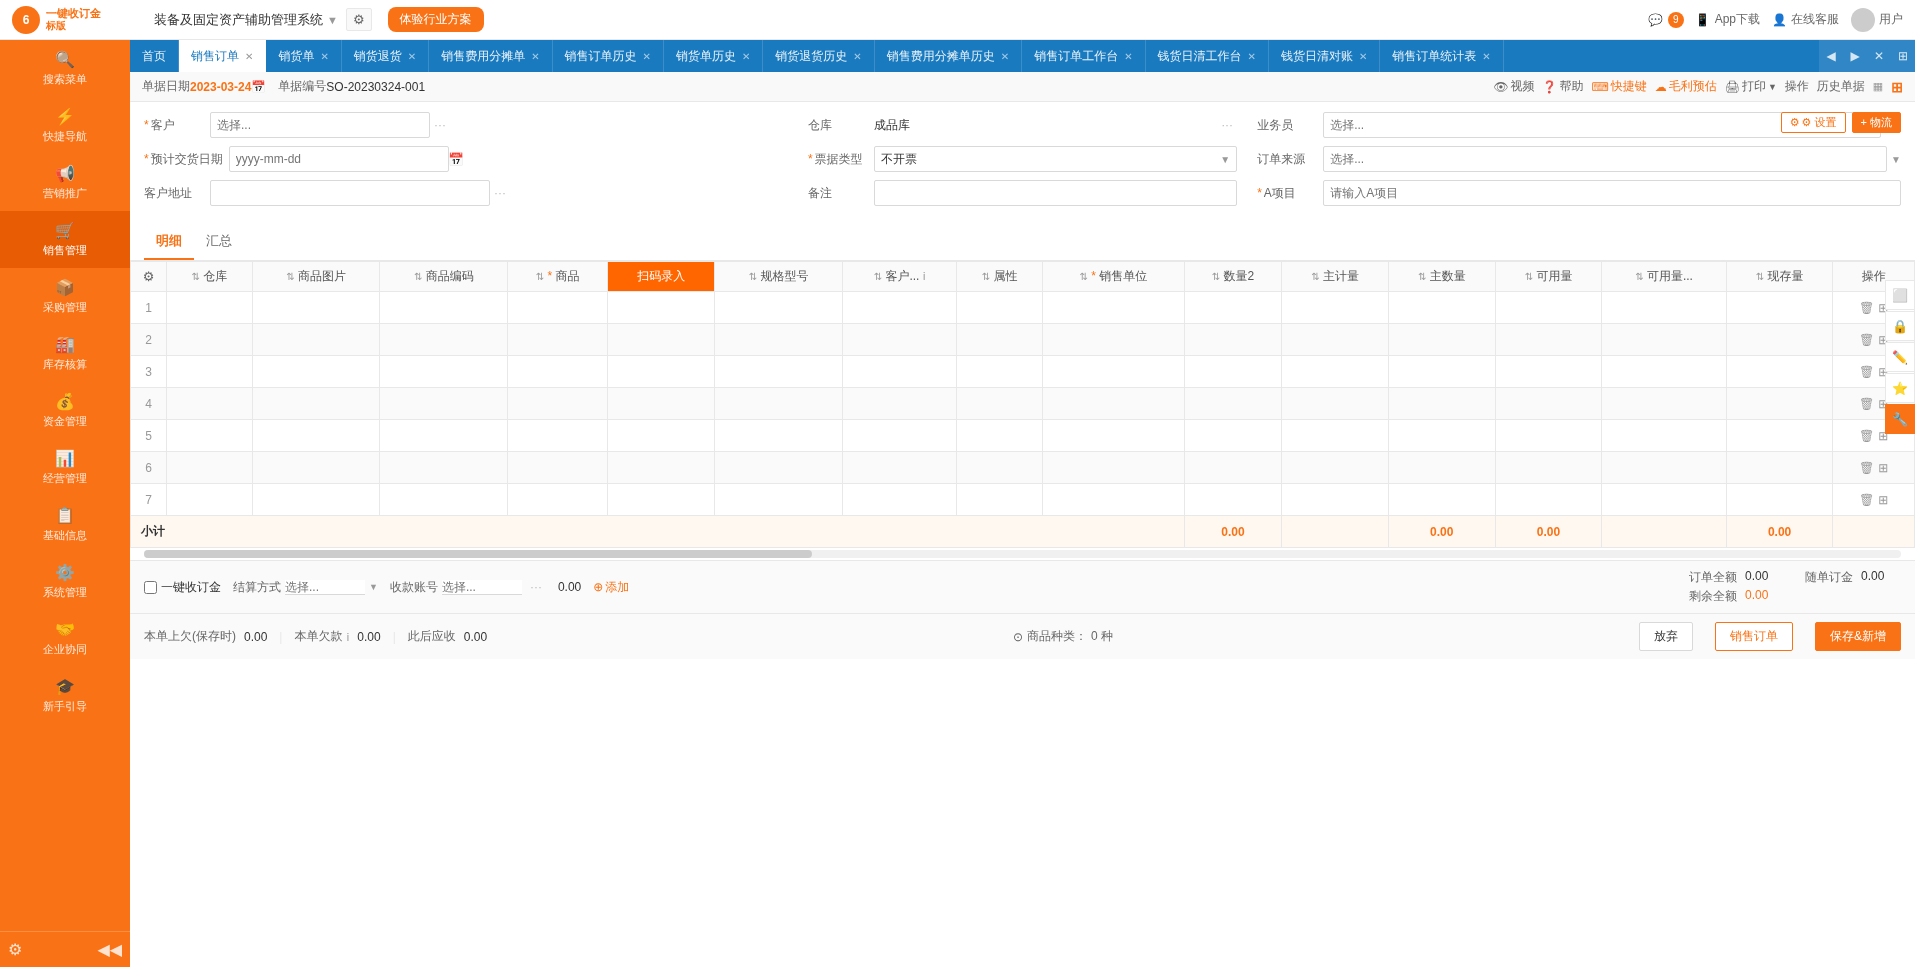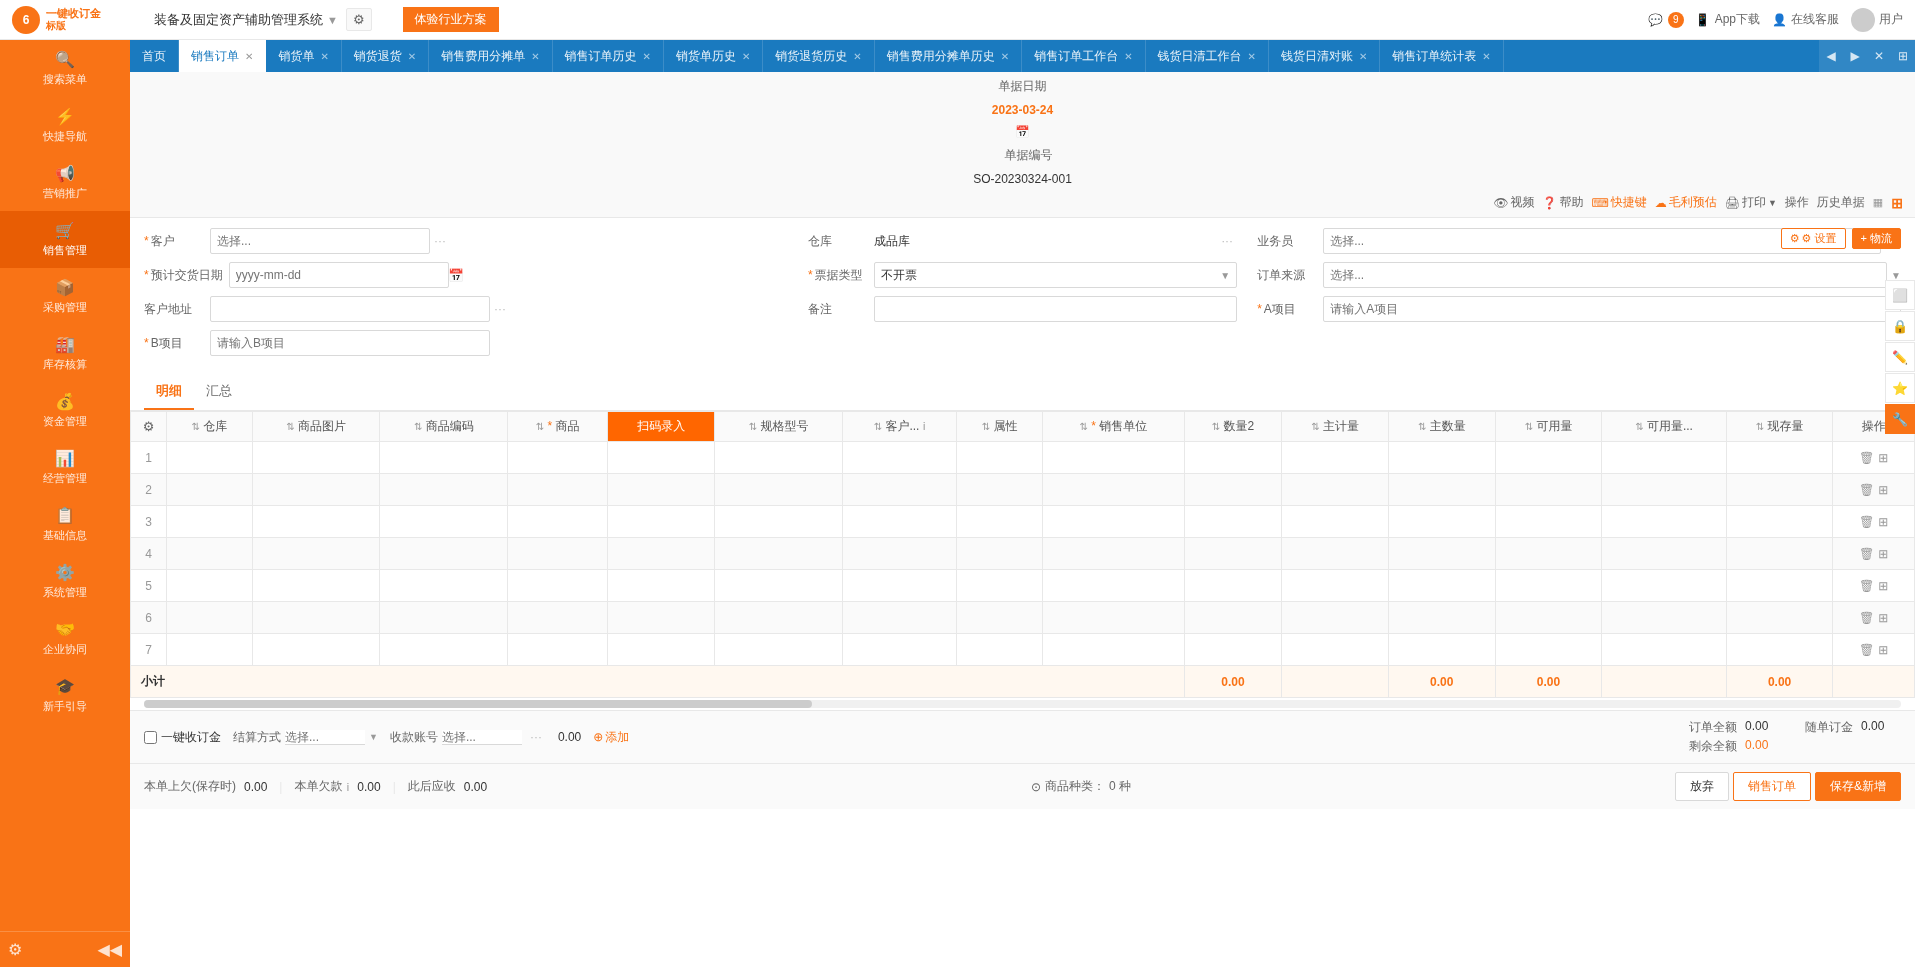--- a/index.html
+++ b/index.html
@@ -13,41 +13,41 @@
     .content-area { flex: 1; display: flex; flex-direction: column; overflow: hidden; }
     .nav-tabs { height: 32px; background: #1a7abf; display: flex; align-items: center; flex-shrink: 0; overflow: hidden; }
     .page-content { flex: 1; background: #fff; overflow: auto; padding: 0; }
 
     
     .logo-area { display: flex; align-items: center; gap: 6px; width: 130px; }
     .logo-icon { width: 28px; height: 28px; background: #f97316; border-radius: 50%; display: flex; align-items: center; justify-content: center; color: white; font-weight: bold; font-size: 12px; }
     .logo-text { font-size: 11px; color: #f97316; font-weight: bold; line-height: 1.2; }
     .system-title { display: flex; align-items: center; gap: 4px; font-size: 13px; color: #333; margin-left: 4px; justify-content: center; }
     .system-title-text { color: #333; }
-    .industry-btn { background: #f97316; color: white; border: none; padding: 4px 12px; border-radius: 0; cursor: pointer; font-size: 12px; margin-left: 23px; }
+    .industry-btn { background: #f97316; color: white; border: none; padding: 4px 12px; border-radius: 8px; cursor: pointer; font-size: 12px; margin-left: 8px; }
     .top-right { margin-left: auto; display: flex; align-items: center; gap: 12px; font-size: 12px; color: #666; }
     .top-right-item { display: flex; align-items: center; gap: 4px; cursor: pointer; }
     .badge { background: #f97316; color: white; border-radius: 50%; width: 16px; height: 16px; display: flex; align-items: center; justify-content: center; font-size: 10px; }
     .user-avatar { width: 24px; height: 24px; background: #ccc; border-radius: 50%; }
     .sidebar-item { display: flex; flex-direction: column; align-items: center; padding: 10px 0; cursor: pointer; color: rgba(255,255,255,0.85); font-size: 11px; gap: 3px; }
     .sidebar-item.active { background: #e85d04; color: white; }
     .sidebar-icon { font-size: 16px; }
     .sidebar-bottom { margin-top: auto; display: flex; flex-direction: column; }
 
     
     .nav-tab { height: 36px; padding: 0 12px; display: flex; align-items: center; color: rgba(255,255,255,0.9); cursor: pointer; white-space: nowrap; font-size: 12px; border-right: 1px solid rgba(255,255,255,0.15); gap: 4px; flex-shrink: 0; }
     .nav-tab.active { background: #fff; color: #1a7abf; }
     .nav-tab-home { background: #1a7abf; }
     .nav-close { font-size: 10px; color: rgba(255,255,255,0.6); cursor: pointer; margin-left: 2px; }
     .nav-tab.active .nav-close { color: #999; }
     .nav-arrows { display: flex; align-items: center; margin-left: auto; }
     .nav-arrow-btn { width: 24px; height: 36px; display: flex; align-items: center; justify-content: center; color: rgba(255,255,255,0.8); cursor: pointer; background: rgba(255,255,255,0.1); }
 
     
-    .toolbar-area { padding: 6px 12px; border-bottom: 1px solid #e8e8e8; display: flex; align-items: center; gap: 8px; background: #f9f9f9; flex-direction: column; }
+    .toolbar-area { padding: 6px 12px; border-bottom: 1px solid #e8e8e8; display: flex; align-items: center; background: #f9f9f9; }
     .toolbar-label { color: #666; font-size: 12px; }
     .toolbar-value { color: #333; font-size: 12px; }
     .toolbar-right { margin-left: auto; display: flex; align-items: center; gap: 8px; }
     .toolbar-btn { font-size: 12px; color: #666; cursor: pointer; display: flex; align-items: center; gap: 2px; }
     .toolbar-btn.orange { color: #f97316; }
     .form-row { display: flex; align-items: center; margin-bottom: 8px; gap: 0; }
     .form-field { display: flex; align-items: center; flex: 1; min-width: 0; }
     .field-label { font-size: 12px; color: #666; white-space: nowrap; margin-right: 6px; min-width: 60px; }
     .field-label.required::before { content: '*'; color: #f97316; margin-right: 2px; }
     .field-input { flex: 1; border: 1px solid #d9d9d9; border-radius: 2px; padding: 3px 6px; font-size: 12px; color: #bbb; min-width: 0; height: 26px; background: #fff; }
@@ -362,26 +362,20 @@
               <span class="field-label">备注</span>
               <input class="field-input" style="flex: 1 1 0%;" value="" placeholder="">
             </div>
             <div style="width:20px;"></div>
             <div class="form-field" style="flex:1.5;">
               <span class="field-label required">A项目</span>
               <input class="field-input" style="flex: 1 1 0%;" value="" placeholder="请输入A项目">
             </div>
           </div>
 
-          <div class="form-row">
-            <div class="form-field" style="flex:1.5;">
-              <span class="field-label required">B项目</span>
-              <input class="field-input" style="flex: 1 1 0%; max-width: 280px;" value="" placeholder="请输入B项目">
-            </div>
-          </div>
         </div>
 
         <div class="content-tabs">
           <div class="content-tab active">明细</div>
           <div class="content-tab">汇总</div>
         </div>
 
         <div class="table-wrapper">
           <table>
             <thead>
@@ -664,21 +658,21 @@
           <span style="margin:0 12px; color:#e8e8e8;">|</span>
           <span class="summary-item">
             <span>此后应收</span>
             <span class="summary-value" style="margin-left:4px;">0.00</span>
           </span>
           <div class="bottom-goods-info">
             <span>⊙</span>
             <span>商品种类：</span>
             <span>0 种</span>
           </div>
-          <div style="margin-left:auto; display:flex; gap:4px;">
+          <div style="margin-left:auto; display:flex; gap:22px;">
             <button class="btn btn-discard">放弃</button>
             <button class="btn btn-save">销售订单</button>
             <button class="btn btn-save-new">保存&amp;新增</button>
           </div>
         </div>
       </div>
     </div>
   </div>
 </div>
 

